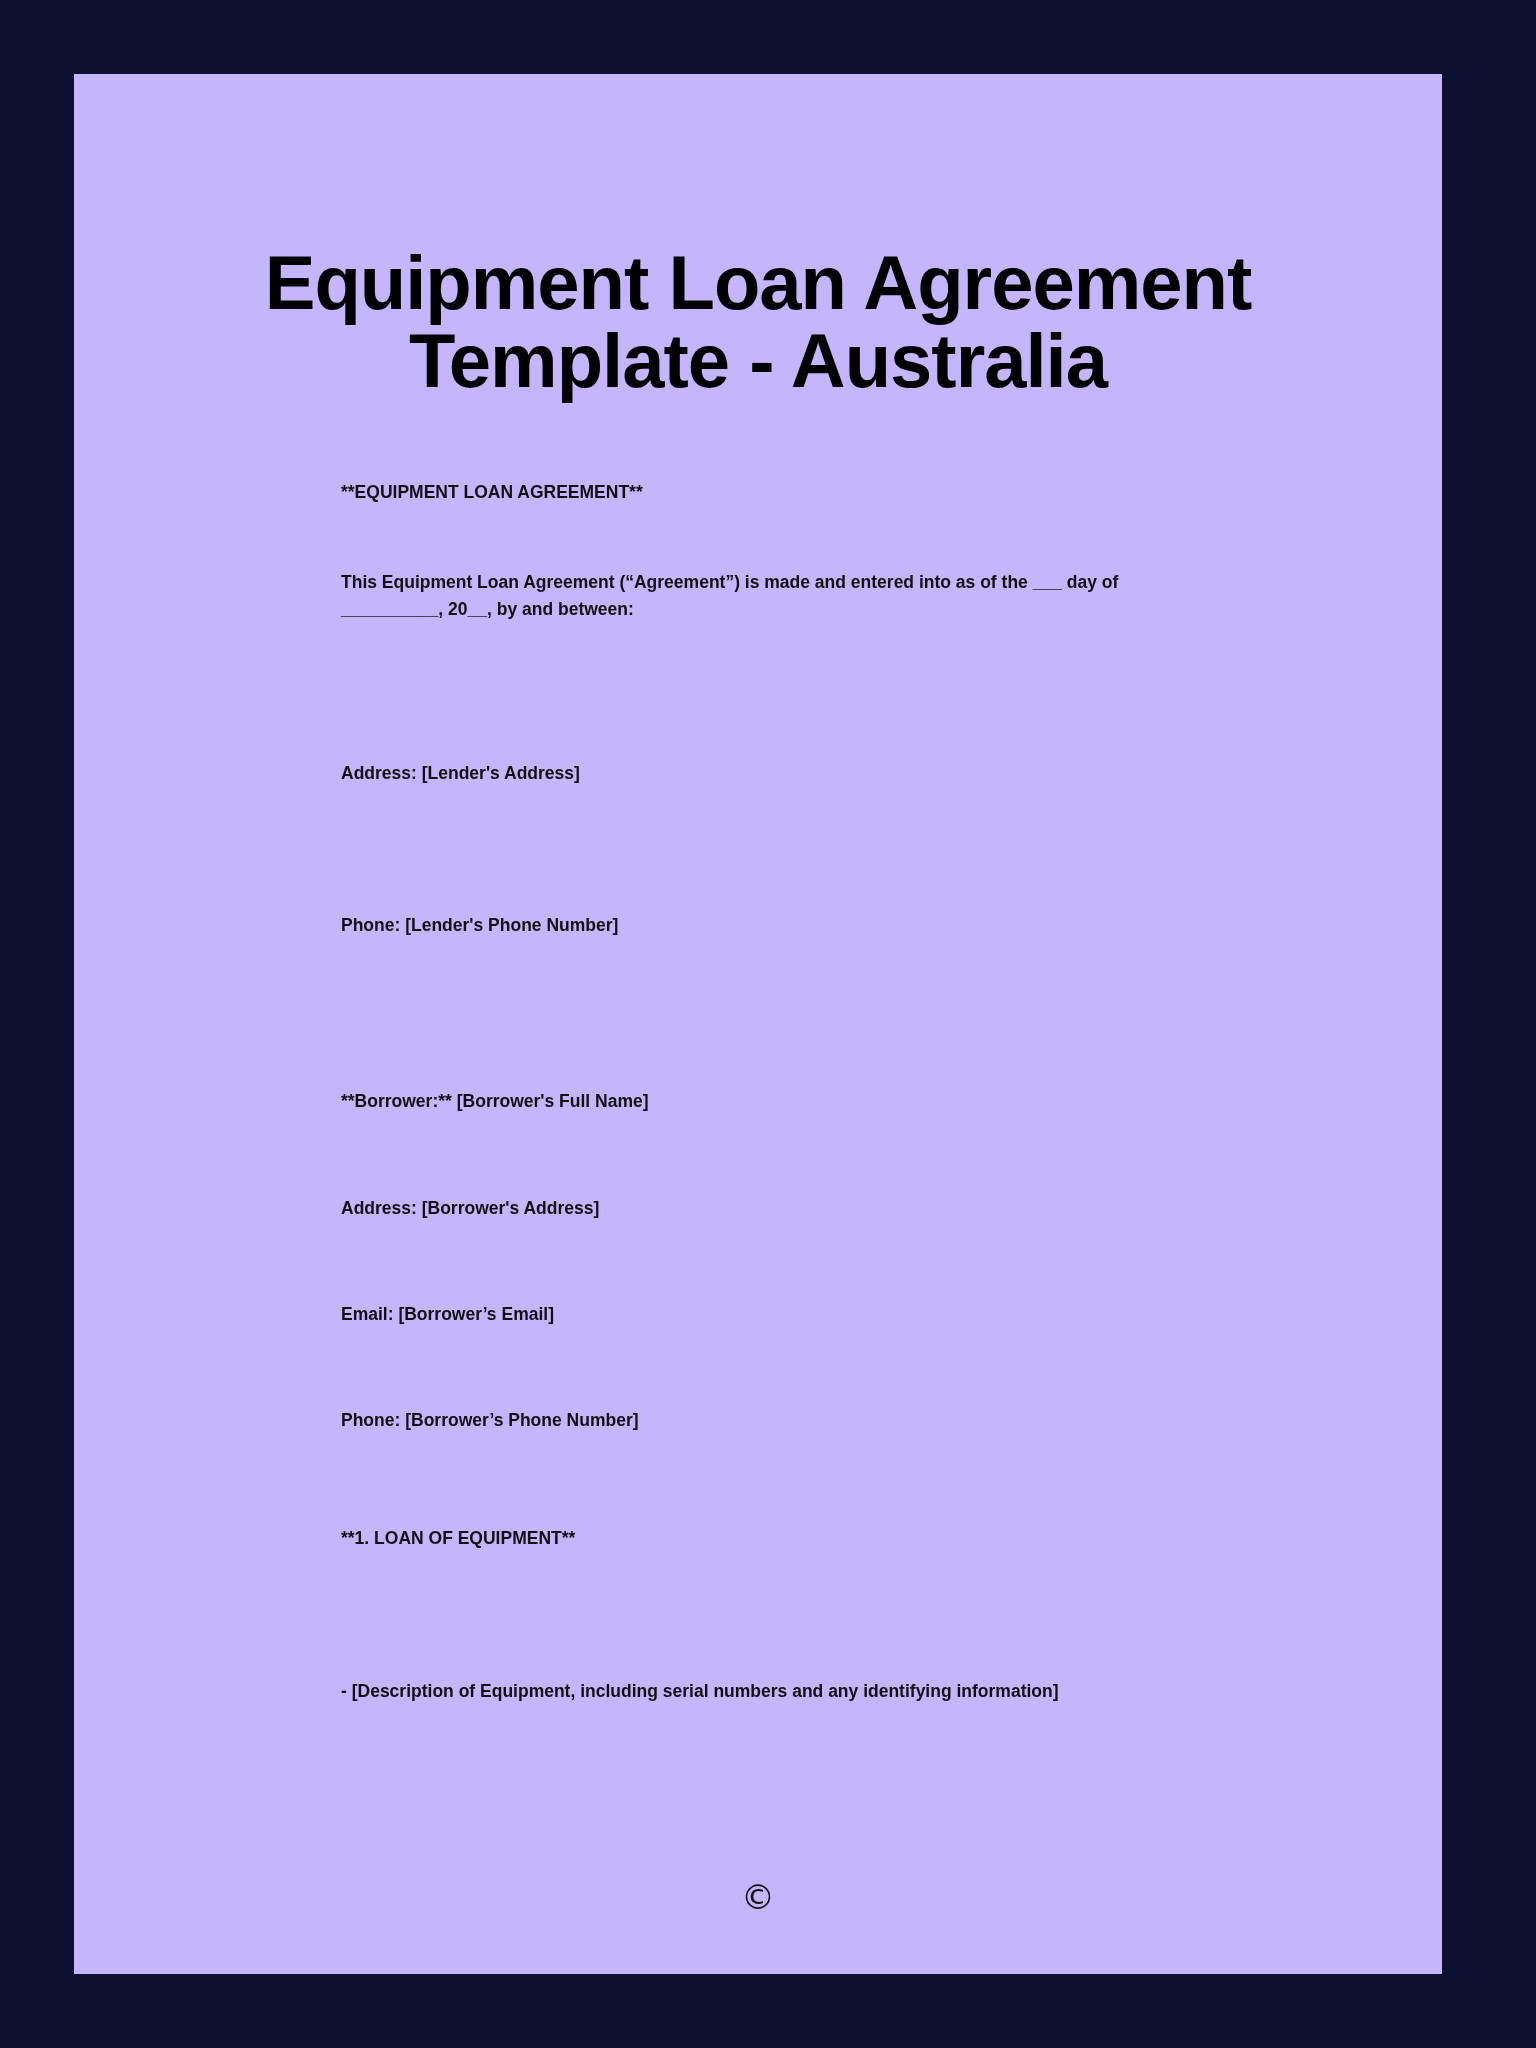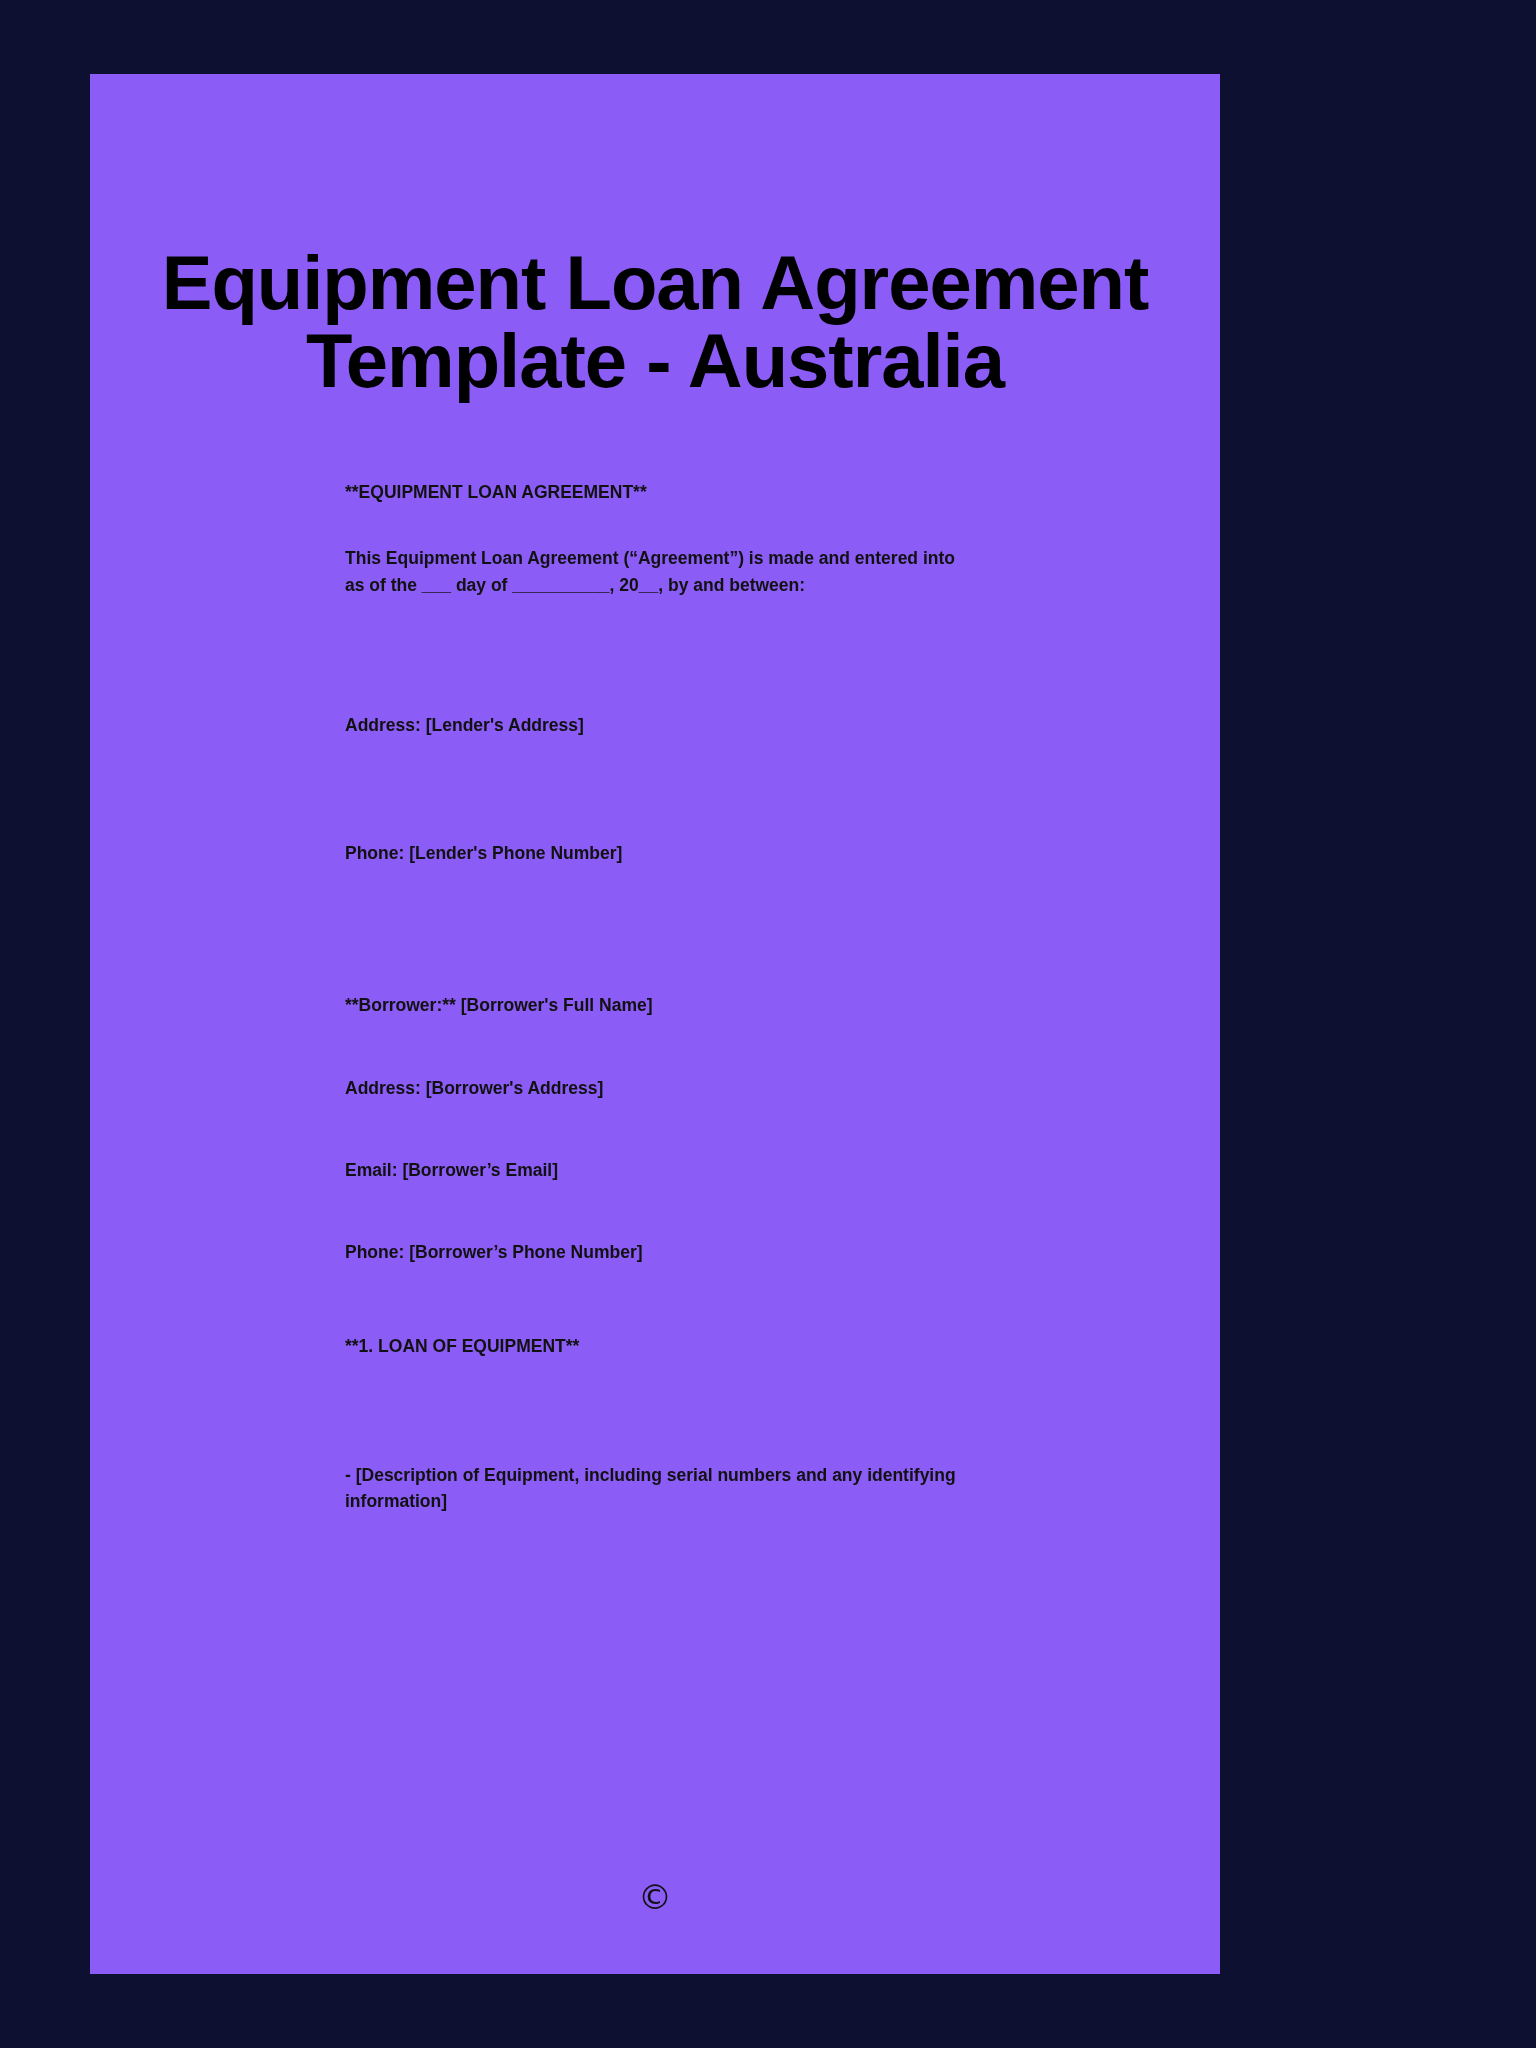--- a/index.html
+++ b/index.html
@@ -14,25 +14,25 @@
     -webkit-font-smoothing: antialiased;
   }
   .page-wrap {
     position: relative;
     width: 1536px;
     height: 2048px;
     box-sizing: border-box;
   }
   .sheet {
     position: absolute;
-    left: 90px;
+    left: 74px;
     top: 74px;
-    width: 1130px;
+    width: 1368px;
     height: 1900px;
-    background: #8b5cf6;
+    background: #c4b5fd;
     box-sizing: border-box;
     overflow: hidden;
   }
   .doc-title {
     margin: 0;
     padding: 170px 60px 0 60px;
     text-align: center;
     font-size: 76px;
     line-height: 1.02;
     font-weight: bold;
@@ -42,21 +42,21 @@
   .body-block {
     padding: 0 250px 0 250px;
     margin-top: 80px;
     color: #111111;
   }
   .para {
     font-size: 17.5px;
     line-height: 1.5;
     font-weight: bold;
     color: #111111;
-    margin: 5px;
+    margin: 17px;
   }
   .gap-sm { height: 30px; }
   .gap-md { height: 46px; }
   .gap-lg { height: 58px; }
 
   .copyright {
     position: absolute;
     left: 0;
     right: 0;
     bottom: 60px;

